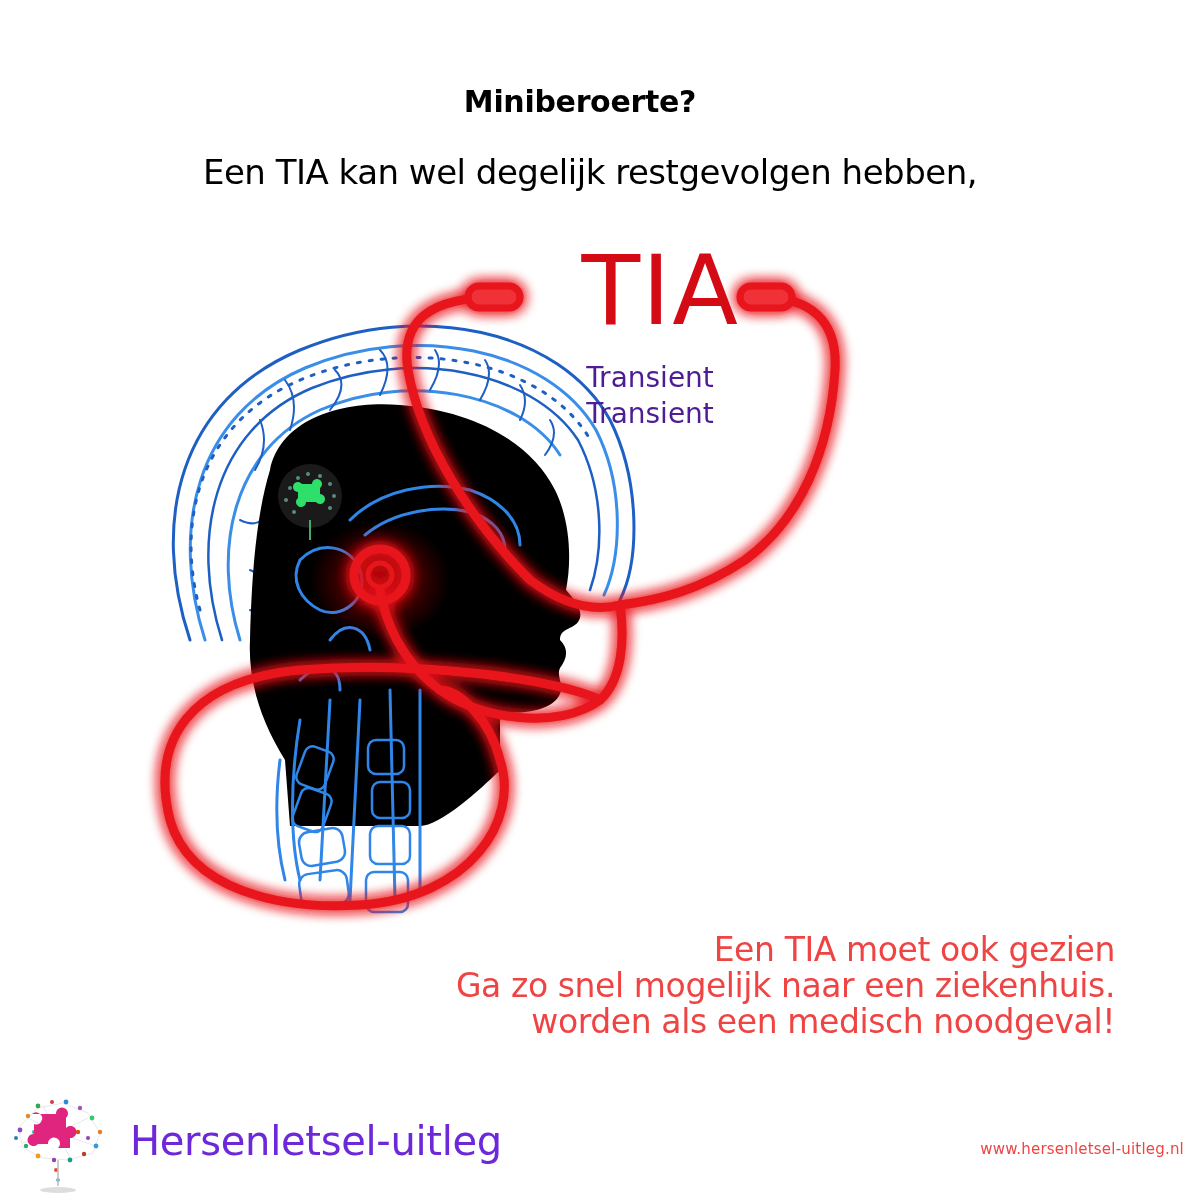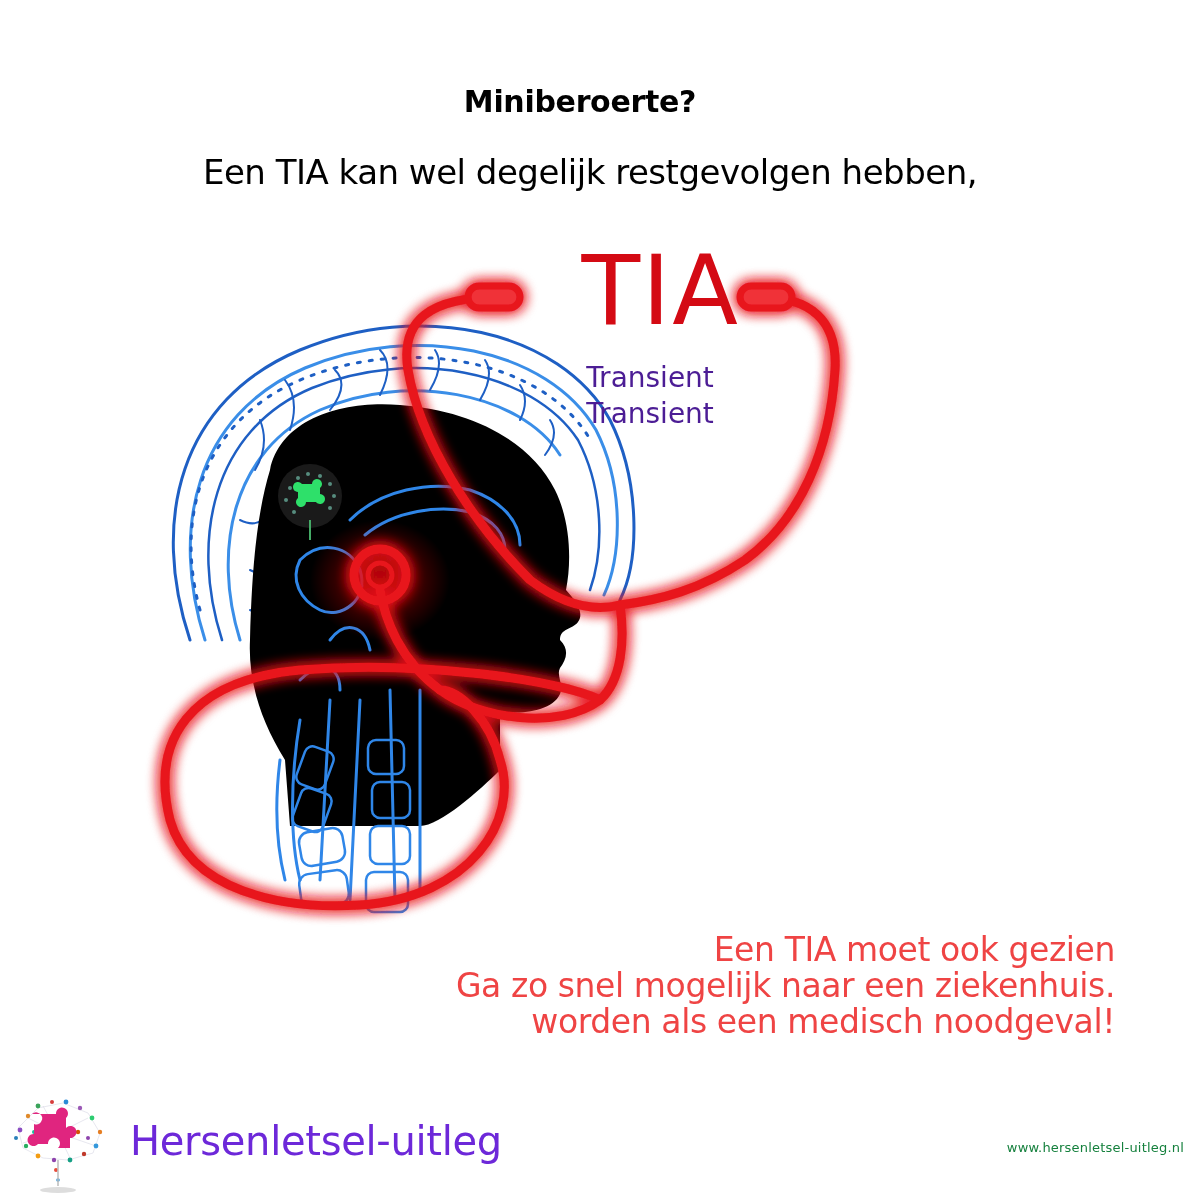--- a/index.html
+++ b/index.html
@@ -98,22 +98,22 @@
       font-family: "DejaVu Sans", sans-serif;
       font-size: 40px;
       color: #6d28d9;
       letter-spacing: -0.3px;
     }
     .site-url {
       position: absolute;
       right: 16px;
       top: 1140px;
       font-family: "DejaVu Sans", sans-serif;
-      font-size: 13px;
-      color: #15803d;
+      font-size: 15px;
+      color: #ef4444;
       letter-spacing: 0.2px;
     }
   </style>
 </head>
 <body>
 
 <div class="headline hl-question">Miniberoerte?</div>
 <div class="headline hl-body">
   <div>Een TIA kan wel degelijk restgevolgen hebben,</div>
 </div>

